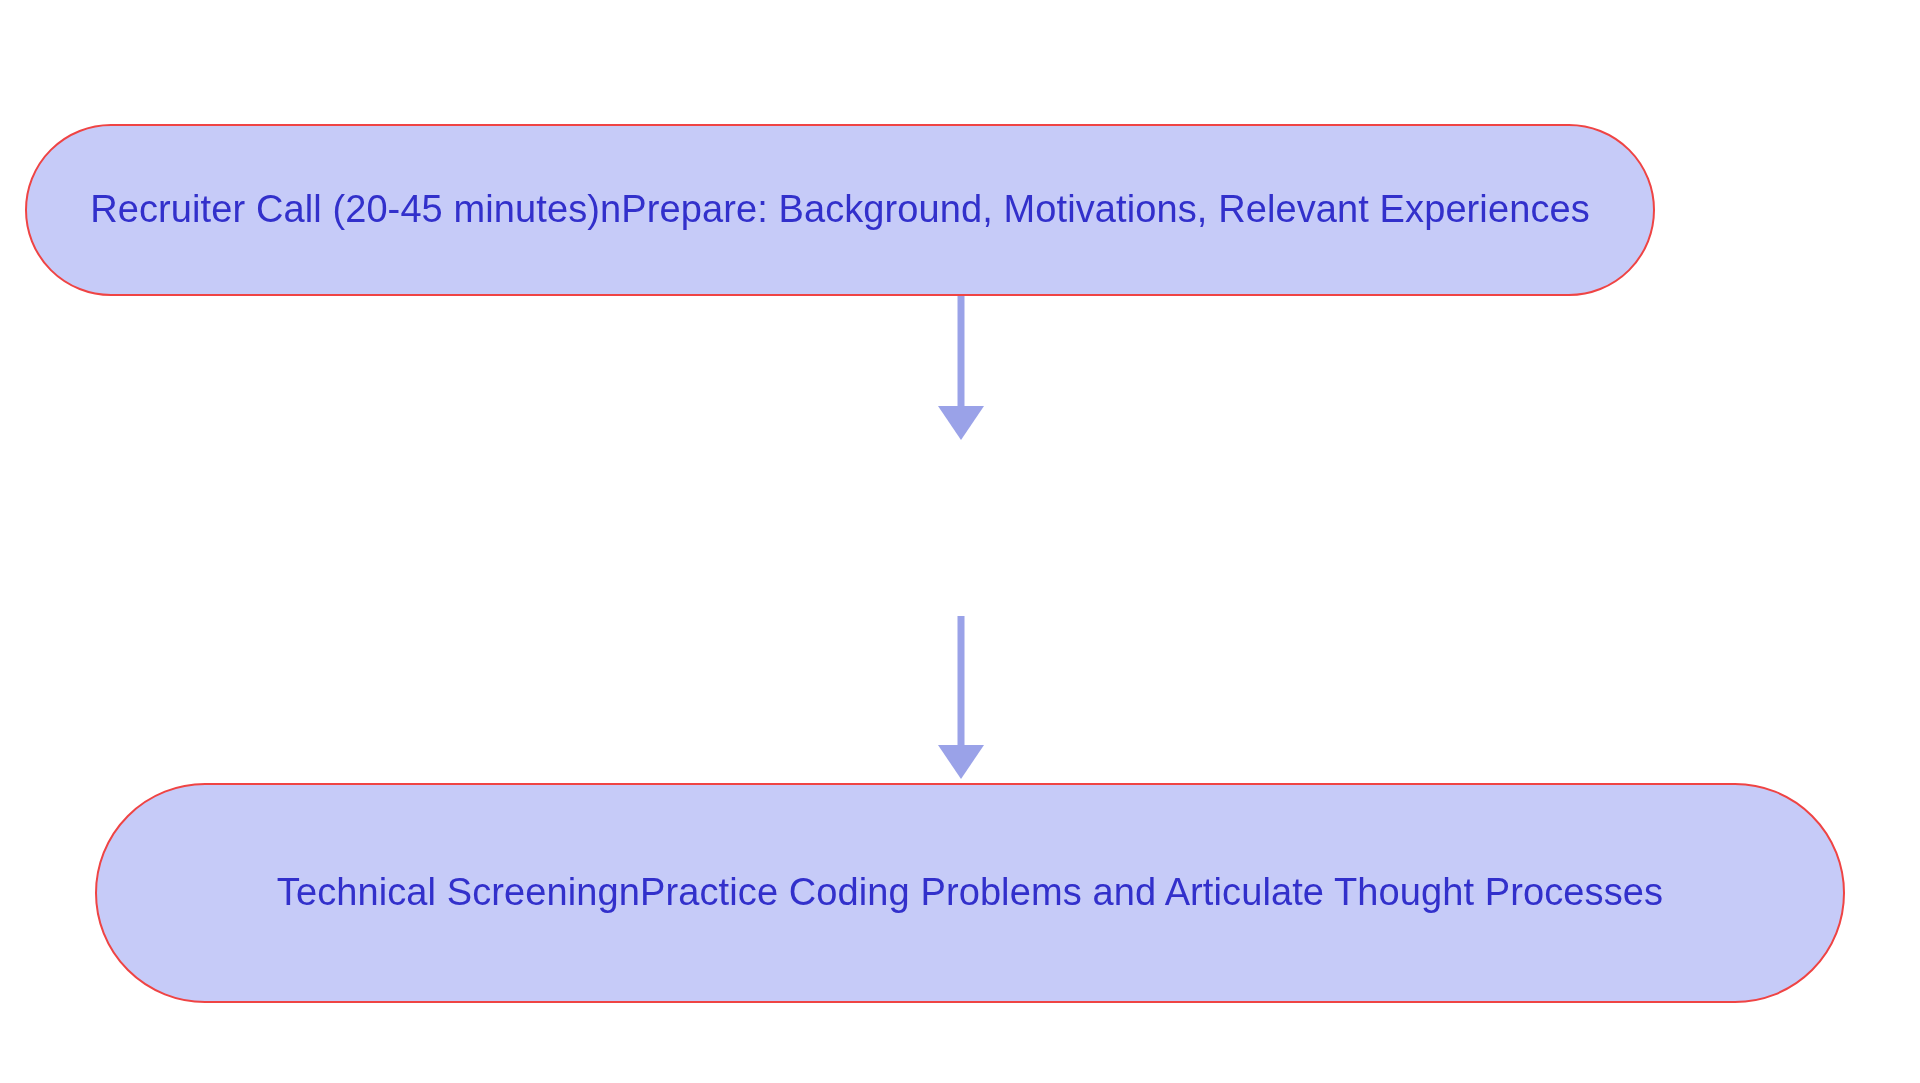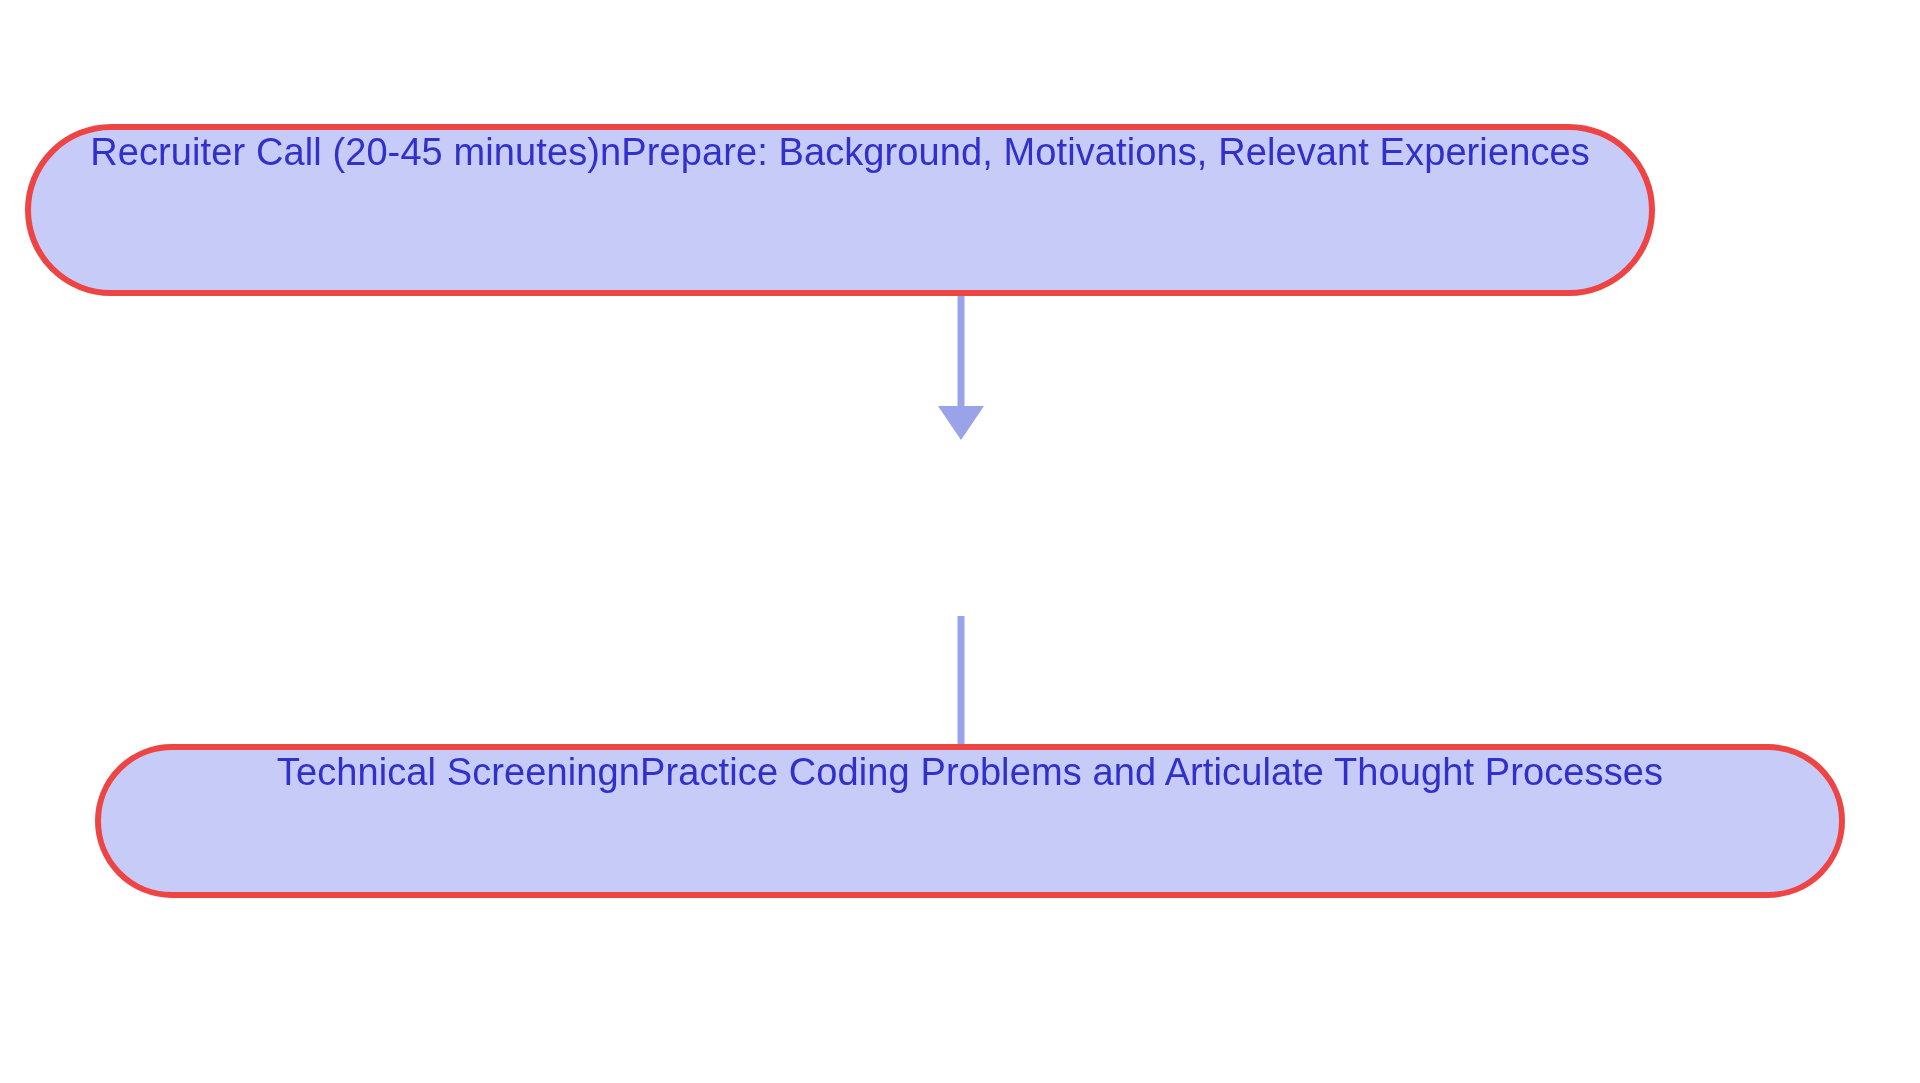--- a/index.html
+++ b/index.html
@@ -25,24 +25,24 @@
     left: 0;
     top: 0;
     width: 1920px;
     height: 1083px;
     pointer-events: none;
   }
   .node {
     position: absolute;
     box-sizing: border-box;
     display: flex;
-    align-items: flex-start;
+    align-items: center;
     justify-content: center;
     background: #c6cbf8;
-    border: 6px solid #ef4444;
+    border: 2px solid #ef4444;
     border-radius: 999px;
     text-align: center;
   }
   .node-label {
     color: #3230cb;
     font-family: "Liberation Sans", sans-serif;
     font-weight: 400;
     letter-spacing: 0.1px;
     white-space: nowrap;
     line-height: 1.2;
@@ -56,23 +56,23 @@
   #node-0 .node-label { font-size: 38px; }
   #node-1 {
     left: 262px;
     top: 455px;
     width: 1403px;
     height: 161px;
   }
   #node-1 .node-label { font-size: 36px; }
   #node-2 {
     left: 95px;
-    top: 744px;
+    top: 783px;
     width: 1750px;
-    height: 154px;
+    height: 220px;
   }
   #node-2 .node-label { font-size: 38px; }
 </style>
 </head>
 <body>
 
 <div id="flow-canvas">
 
   <svg class="edge-layer" viewBox="0 0 1920 1083" width="1920" height="1083" xmlns="http://www.w3.org/2000/svg">
     <g>

